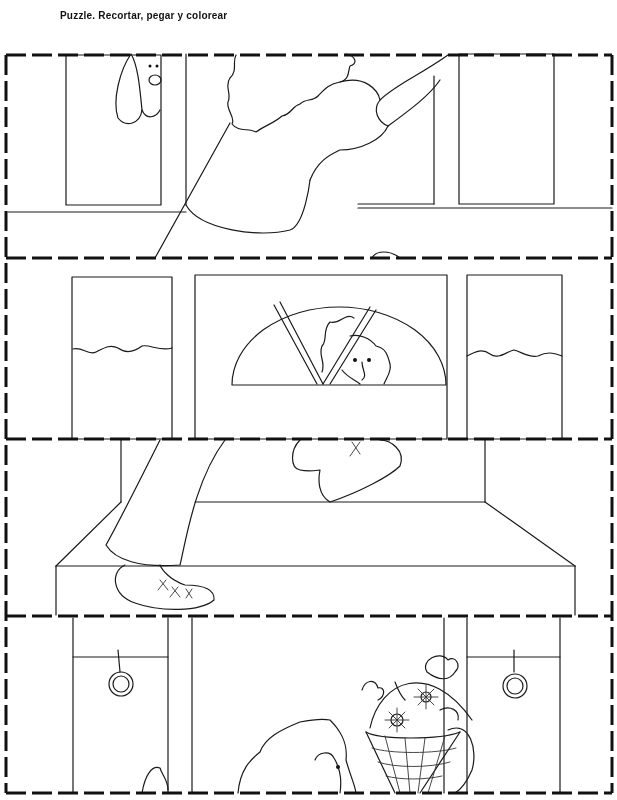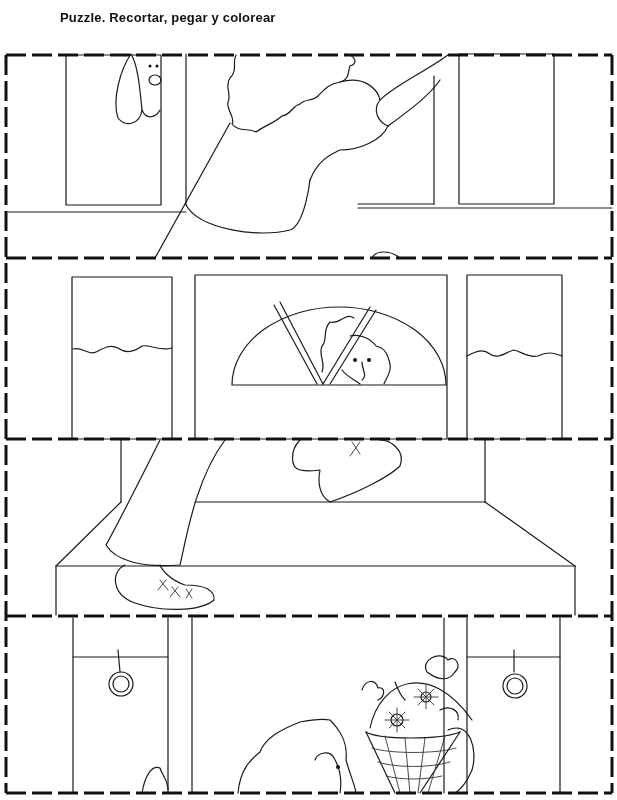--- a/index.html
+++ b/index.html
@@ -1,17 +1,17 @@
 <!DOCTYPE html>
 <html><head>
   <meta charset="utf-8">
   <style>
     html, body { margin: 0; padding: 0; background: #ffffff; }
     body { width: 617px; height: 800px; position: relative; overflow: hidden; font-family: "Liberation Sans", sans-serif; }
-    .title { position: absolute; left: 60px; top: 10px; font-size: 13px; font-weight: bold; color: #111111; letter-spacing: 0.2px; font-family: "Liberation Sans", sans-serif; }
+    .title { position: absolute; left: 60px; top: 10px; font-size: 10px; font-weight: bold; color: #111111; letter-spacing: 0.2px; font-family: "Liberation Sans", sans-serif; }
     .sheet { position: absolute; left: 0; top: 0; width: 617px; height: 800px; }
     svg { display: block; }
     .cut { fill: none; stroke: #111; stroke-width: 3; stroke-dasharray: 20 6; }
     .ln { fill: none; stroke: #1a1a1a; stroke-width: 1.2; stroke-linecap: round; stroke-linejoin: round; }
     .lnt { fill: none; stroke: #333; stroke-width: 0.9; stroke-linecap: round; }
     .dot { fill: #111; }
   </style>
 </head>
 <body>
 

